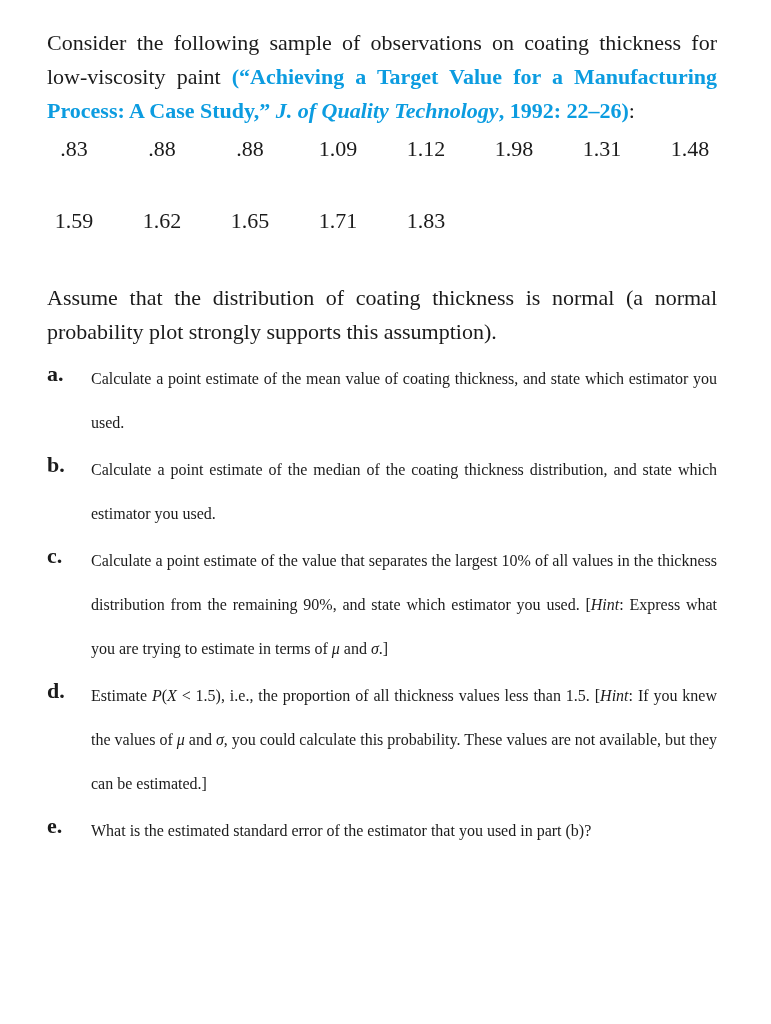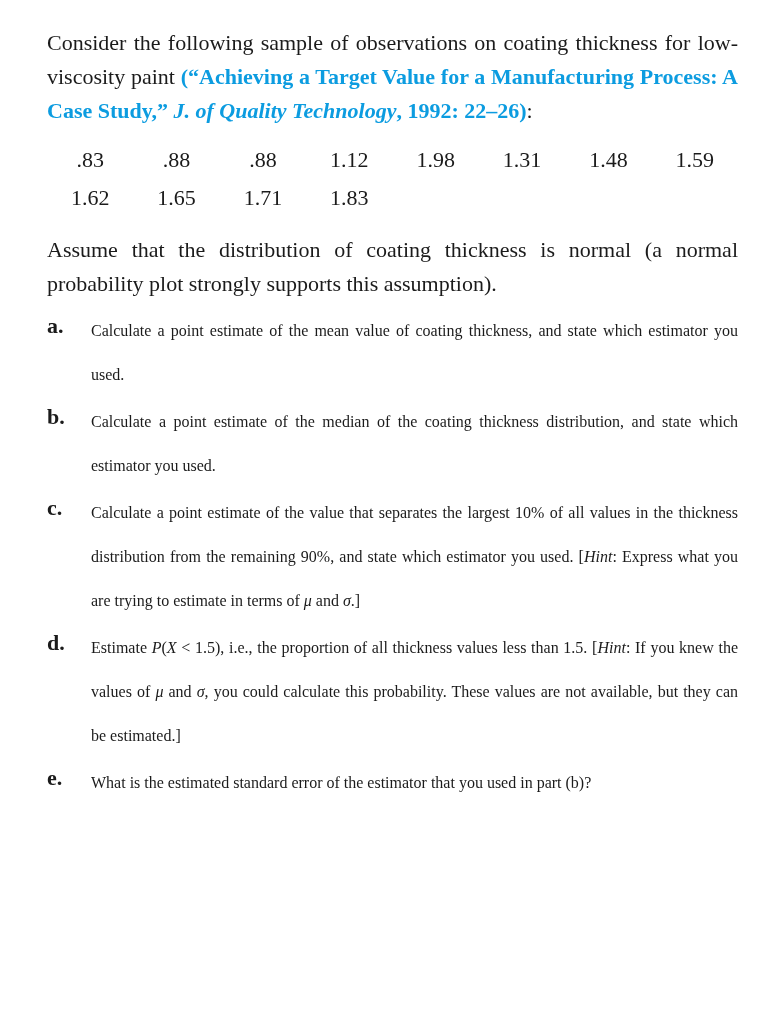--- a/index.html
+++ b/index.html
@@ -11,42 +11,43 @@
   html, body {
     background: var(--background);
   }
   body {
     width: 771px;
     min-height: 1024px;
     font-family: "Liberation Serif", serif;
     color: var(--text);
   }
   .page {
-    padding: 26px 33px 24px 47px;
+    padding: 26px 54px 24px 47px;
     width: 771px;
   }
   .para {
     font-size: 22px;
     line-height: 34px;
     text-align: justify;
   }
   .cite {
     color: var(--accent);
     font-weight: bold;
   }
   .italic { font-style: italic; }
   .obs-grid {
     display: grid;
     grid-template-columns: repeat(8, 1fr);
-    margin-top: 13px;
+    margin-top: 2px;
     font-size: 22px;
     line-height: 38px;
+    gap: 34px;
   }
   .obs-cell { text-align: center; }
-  .assumption { margin-top: 16px; }
+  .assumption { margin-top: 41px; }
   .exercise-list { margin-top: 8px; }
   .item {
     display: flex;
     margin-top: 3px;
   }
   .item-label {
     flex: none;
     width: 44px;
     font-weight: bold;
     font-size: 22px;
@@ -63,20 +64,21 @@
 <body>
 
 <div class="page">
 
   <p class="para"><span>Consider the following sample of observations on coating thickness for low-viscosity paint </span><span class="cite">(“Achieving a Target Value for a Manufacturing Process: A Case Study,” </span><span class="cite italic">J. of Quality Technology</span><span class="cite">, 1992: 22–26)</span><span>:</span></p>
 
   <div class="obs-grid">
     <span class="obs-cell">.83</span>
     <span class="obs-cell">.88</span>
     <span class="obs-cell">.88</span>
+    <span class="obs-cell">1.09</span>
     <span class="obs-cell">1.12</span>
     <span class="obs-cell">1.98</span>
     <span class="obs-cell">1.31</span>
     <span class="obs-cell">1.48</span>
     <span class="obs-cell">1.59</span>
     <span class="obs-cell">1.62</span>
     <span class="obs-cell">1.65</span>
     <span class="obs-cell">1.71</span>
     <span class="obs-cell">1.83</span>
   </div>

